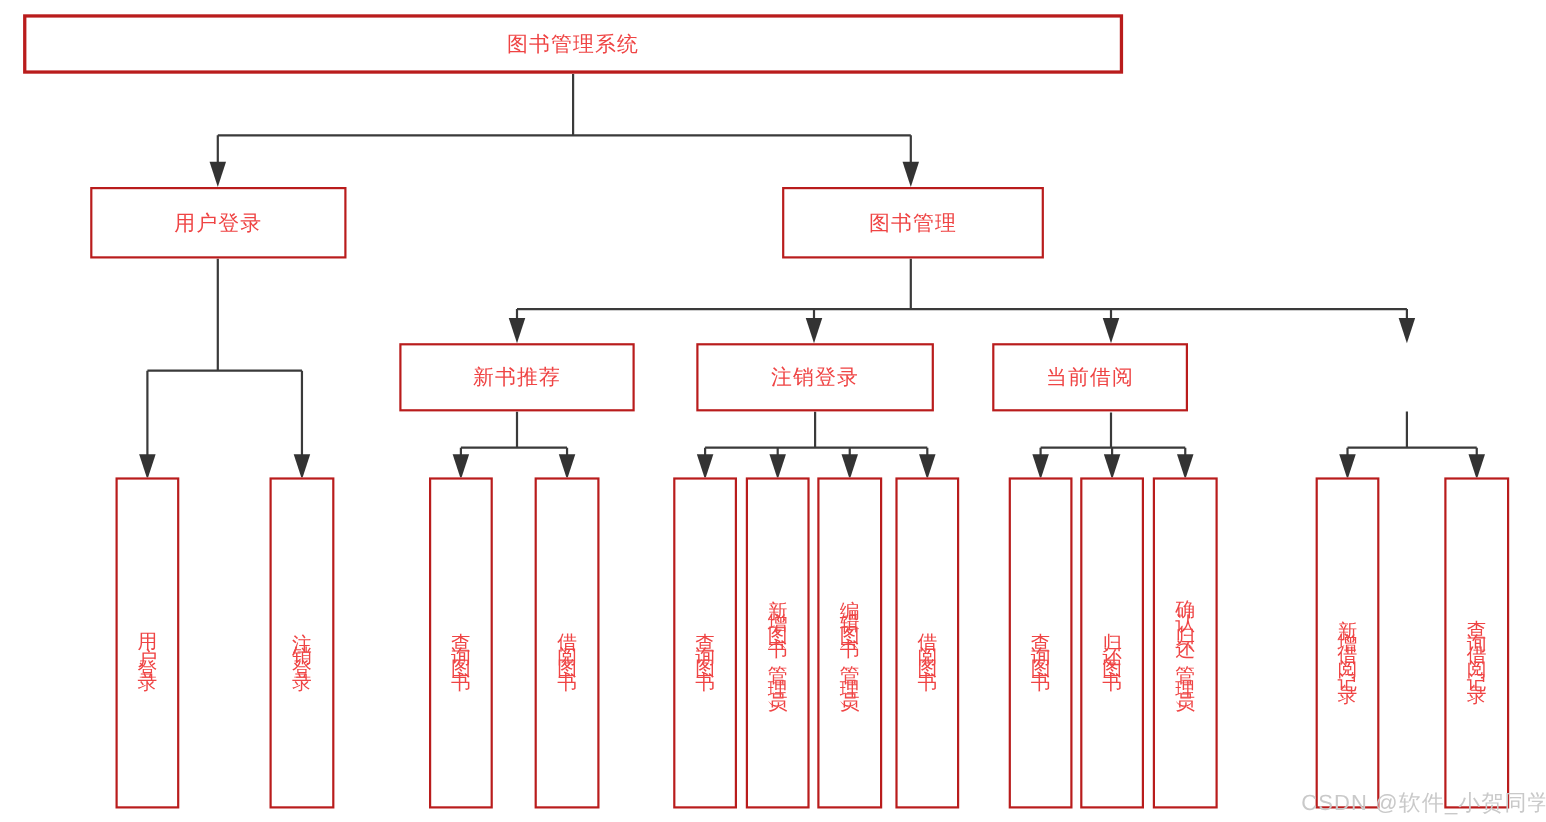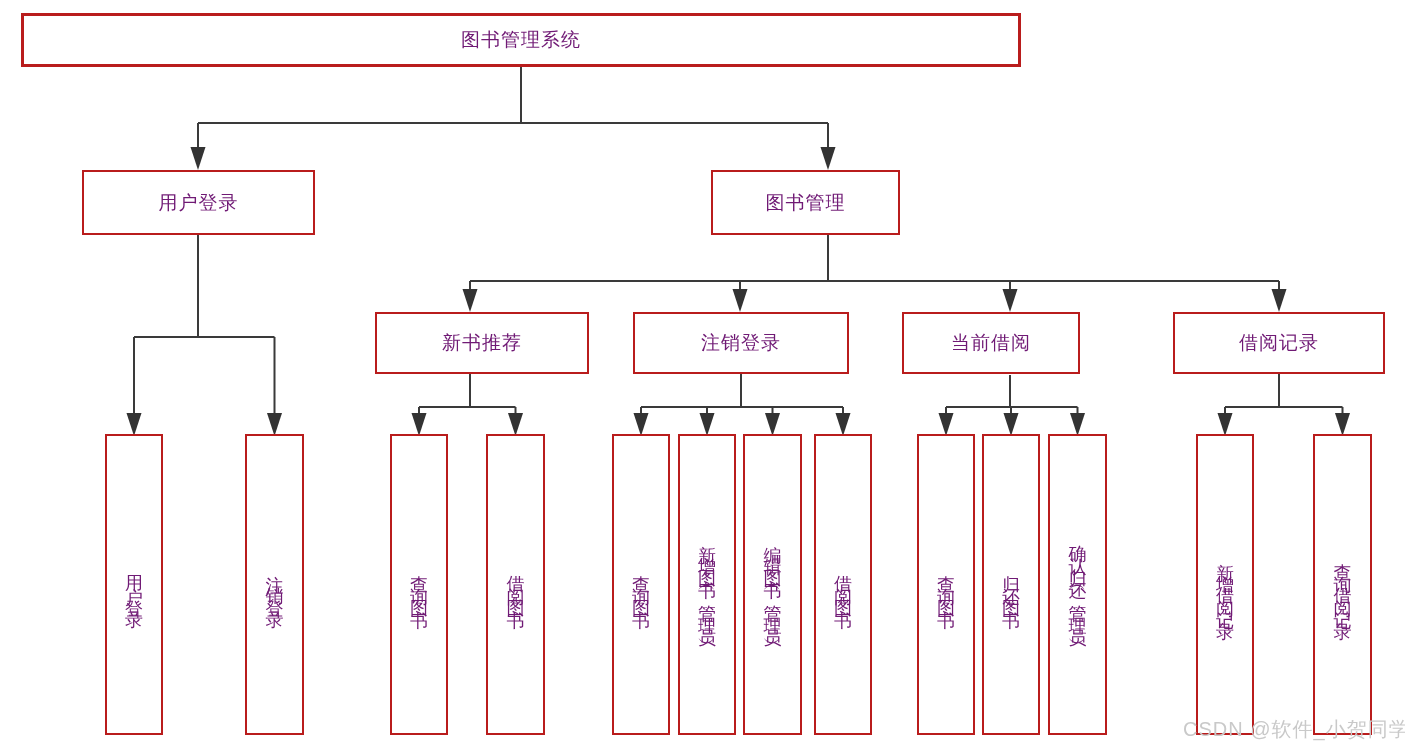--- a/index.html
+++ b/index.html
@@ -18,21 +18,21 @@
     z-index: 1;
   }
   .node {
     position: absolute;
     background: #ffffff;
     border: 2px solid #b91c1c;
     box-sizing: border-box;
     display: flex;
     align-items: center;
     justify-content: center;
-    color: #701a75;
+    color: #ef4444;
     z-index: 2;
   }
   .node-root { border-width: 3px; }
   .node-h {
     font-size: 19px;
     letter-spacing: 1px;
     white-space: nowrap;
   }
   .node-v {
     writing-mode: vertical-rl;
@@ -93,26 +93,25 @@
     <polygon class="carrow" points="1070,413 1085,413 1077.5,436"></polygon>
 
     <path class="cline" d="M1279 374 V407 M1225 407 H1342.5 M1225 407 V418 M1342.5 407 V418"></path>
     <polygon class="carrow" points="1217.5,413 1232.5,413 1225,436"></polygon>
     <polygon class="carrow" points="1335,413 1350,413 1342.5,436"></polygon>
   </svg>
 
   <div class="node node-h node-root" style="left:21px; top:13px; width:1000px; height:54px;">图书管理系统</div>
 
   <div class="node node-h" style="left:82px; top:170px; width:233px; height:65px;">用户登录</div>
-  <div class="node node-h" style="left:711px; top:170px; width:189px; height:65px;">图书管理</div>
+  <div class="node node-h" style="left:711px; top:170px; width:238px; height:65px;">图书管理</div>
 
-  <div class="node node-h" style="left:363px; top:312px; width:214px; height:62px;margin-left:12px;">新书推荐</div>
+  <div class="node node-h" style="left:363px; top:312px; width:214px; height:62px;">新书推荐</div>
   <div class="node node-h" style="left:633px; top:312px; width:216px; height:62px;">注销登录</div>
   <div class="node node-h" style="left:902px; top:312px; width:178px; height:62px;">当前借阅</div>
-  <div class="node node-h" style="left:1173px; top:312px; width:212px; height:62px;">借阅记录</div>
 
   <div class="node node-v" style="left:105px; width:58px;">用户登录</div>
   <div class="node node-v" style="left:245px; width:59px;">注销登录</div>
 
   <div class="node node-v" style="left:390px; width:58px;">查询图书</div>
   <div class="node node-v" style="left:486px; width:59px;">借阅图书</div>
 
   <div class="node node-v" style="left:612px; width:58px;">查询图书</div>
   <div class="node node-v" style="left:678px; width:58px;">新增图书（管理员）</div>
   <div class="node node-v" style="left:743px; width:59px;">编辑图书（管理员）</div>

